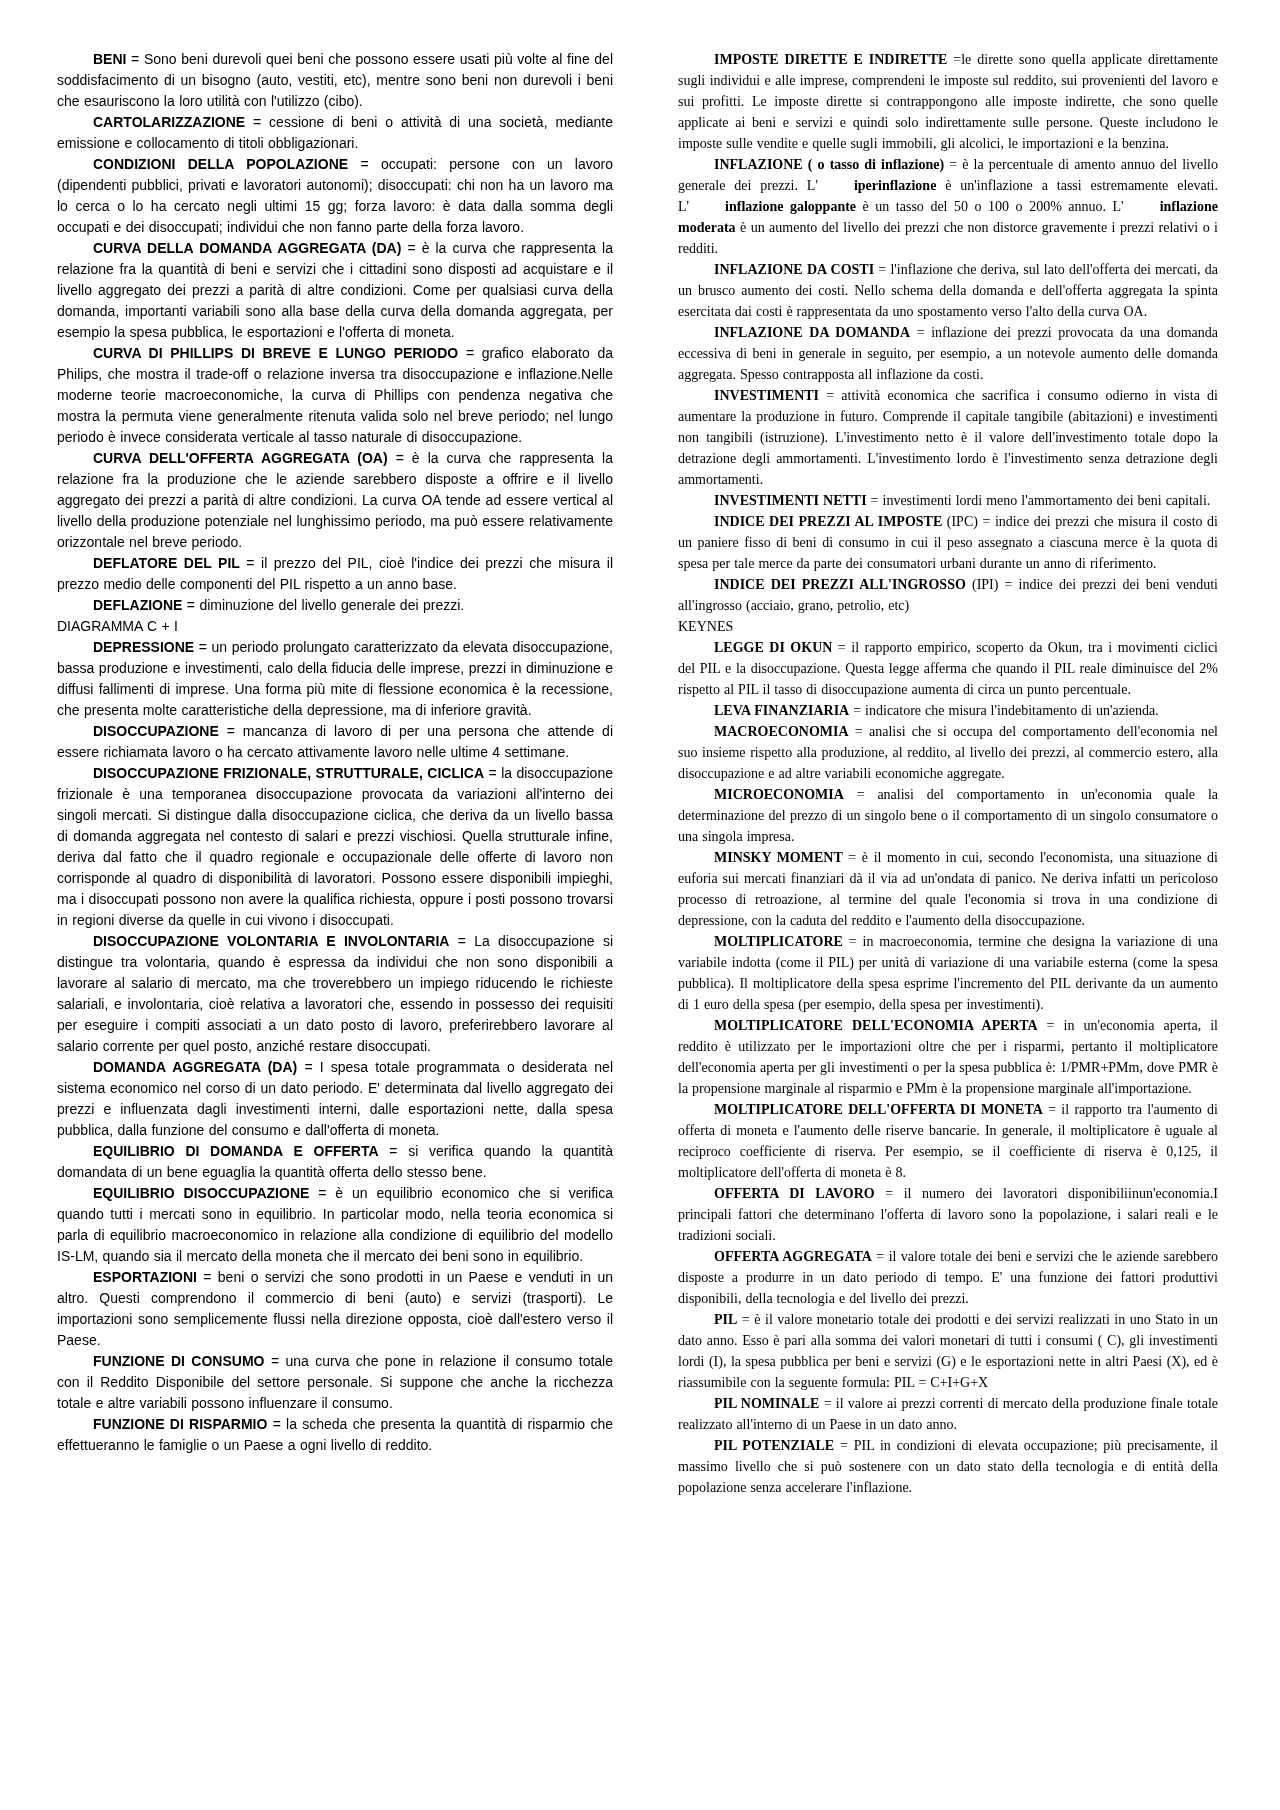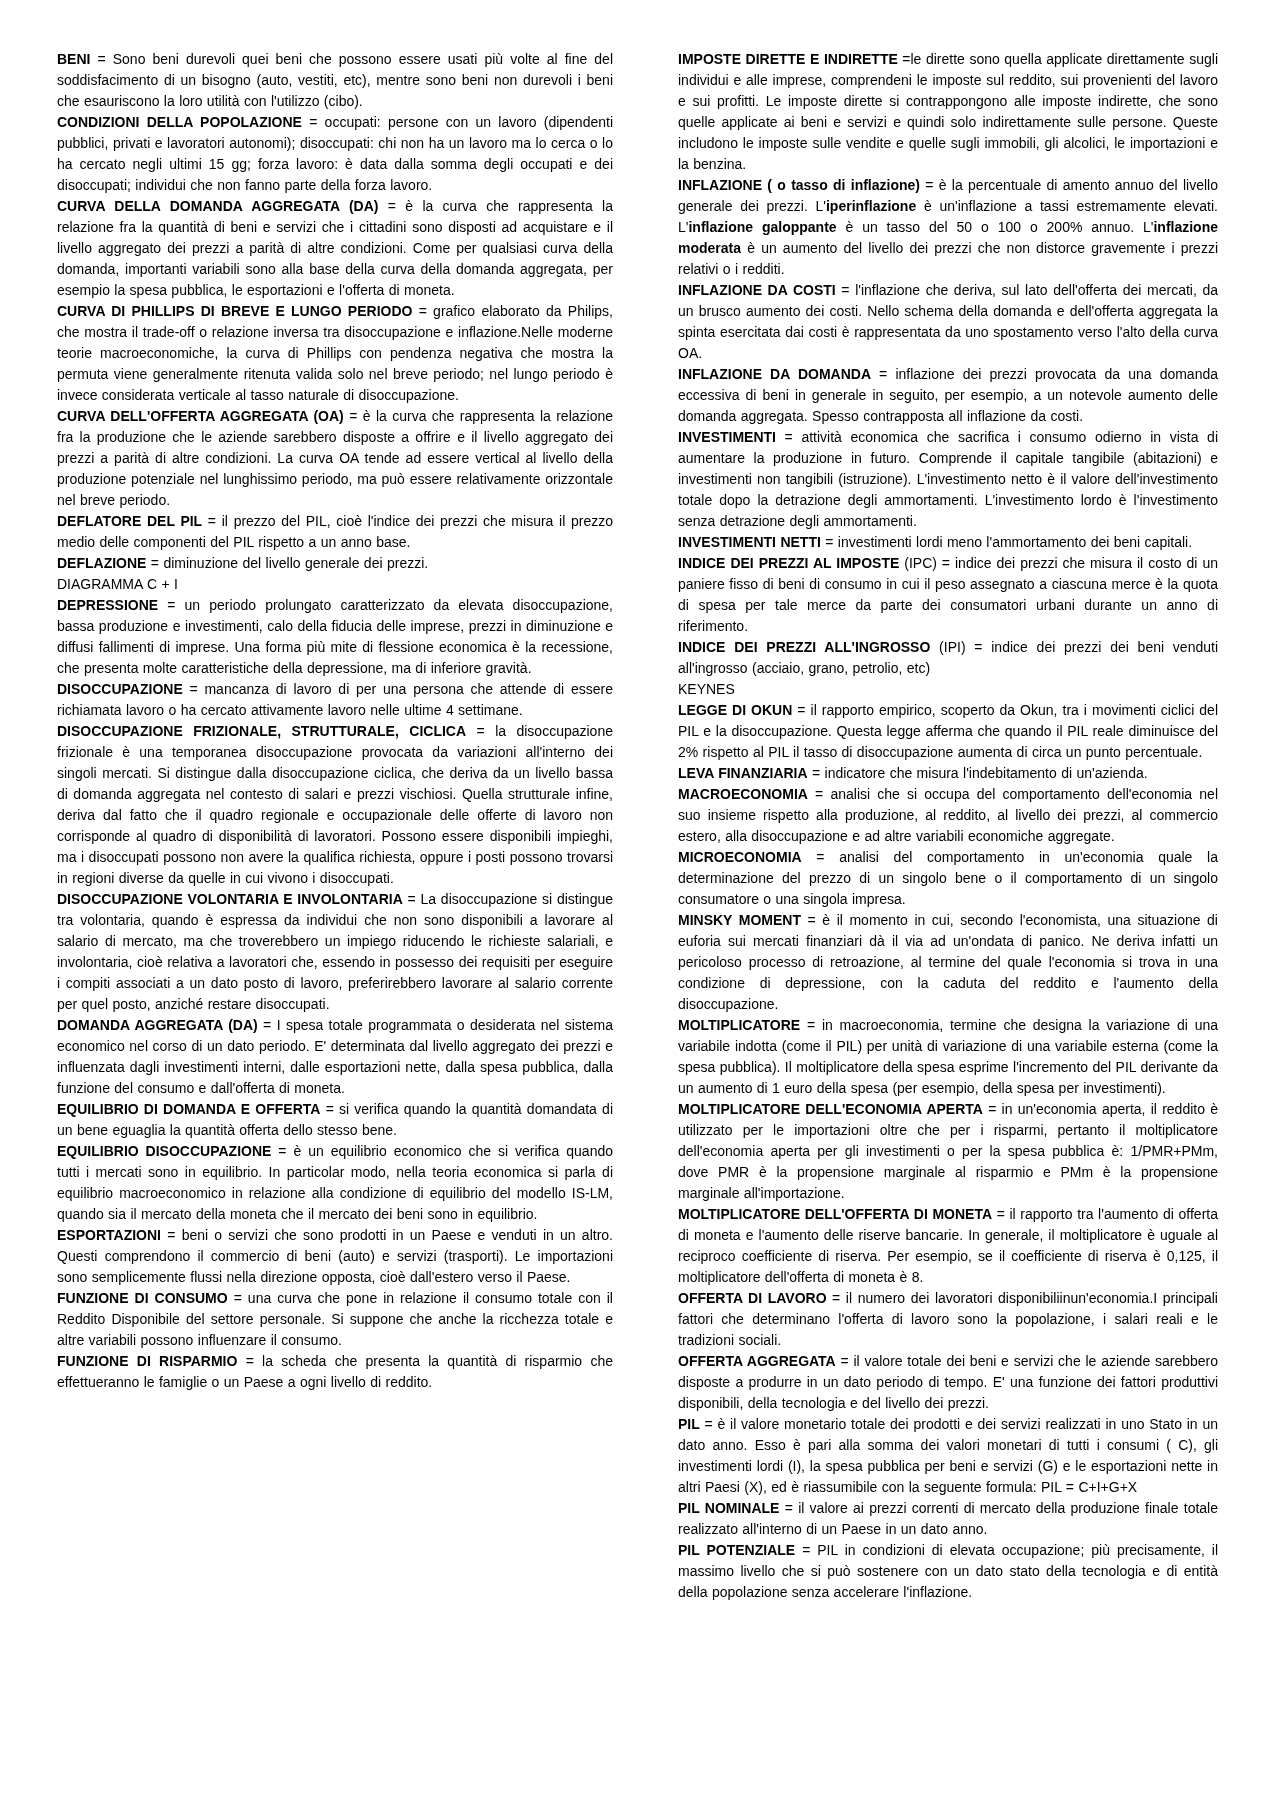--- a/index.html
+++ b/index.html
@@ -18,30 +18,31 @@
     width: 1161px;
     display: flex;
     gap: 65px;
   }
   .column {
     font-size: 14px;
     line-height: 21px;
     text-align: justify;
   }
   .column.left  { width: 556px; }
-  .column.right { width: 540px; }
+  .column.right { width: 540px; font-family: Liberation Serif, serif; }
   .entry { margin: 0; padding: 0; word-spacing: 0.5px; }
-  .entry b { font-weight: 700; }
+  .entry b { font-weight: 700; margin-left: 36px; }
 </style>
 </head>
 <body>
 
 <div class="page">
   <div class="column left" id="col-0">
       <p class="entry"><b>BENI</b> = Sono beni durevoli quei beni che possono essere usati più volte al fine del soddisfacimento di un bisogno (auto, vestiti, etc), mentre sono beni non durevoli i beni che esauriscono la loro utilità con l'utilizzo (cibo).</p>
+      <p class="entry"><b>CARTOLARIZZAZIONE</b> = cessione di beni o attività di una società, mediante emissione e collocamento di titoli obbligazionari.</p>
       <p class="entry"><b>CONDIZIONI DELLA POPOLAZIONE</b> = occupati: persone con un lavoro (dipendenti pubblici, privati e lavoratori autonomi); disoccupati: chi non ha un lavoro ma lo cerca o lo ha cercato negli ultimi 15 gg; forza lavoro: è data dalla somma degli occupati e dei disoccupati; individui che non fanno parte della forza lavoro.</p>
       <p class="entry"><b>CURVA DELLA DOMANDA AGGREGATA (DA)</b> = è la curva che rappresenta la relazione fra la quantità di beni e servizi che i cittadini sono disposti ad acquistare e il livello aggregato dei prezzi a parità di altre condizioni. Come per qualsiasi curva della domanda, importanti variabili sono alla base della curva della domanda aggregata, per esempio la spesa pubblica, le esportazioni e l'offerta di moneta.</p>
       <p class="entry"><b>CURVA DI PHILLIPS DI BREVE E LUNGO PERIODO</b> = grafico elaborato da Philips, che mostra il trade-off o relazione inversa tra disoccupazione e inflazione.Nelle moderne teorie macroeconomiche, la curva di Phillips con pendenza negativa che mostra la permuta viene generalmente ritenuta valida solo nel breve periodo; nel lungo periodo è invece considerata verticale al tasso naturale di disoccupazione.</p>
       <p class="entry"><b>CURVA DELL'OFFERTA AGGREGATA (OA)</b> = è la curva che rappresenta la relazione fra la produzione che le aziende sarebbero disposte a offrire e il livello aggregato dei prezzi a parità di altre condizioni. La curva OA tende ad essere vertical al livello della produzione potenziale nel lunghissimo periodo, ma può essere relativamente orizzontale nel breve periodo.</p>
       <p class="entry"><b>DEFLATORE DEL PIL</b> = il prezzo del PIL, cioè l'indice dei prezzi che misura il prezzo medio delle componenti del PIL rispetto a un anno base.</p>
       <p class="entry"><b>DEFLAZIONE</b> = diminuzione del livello generale dei prezzi.</p>
       <p class="entry">DIAGRAMMA C + I</p>
       <p class="entry"><b>DEPRESSIONE</b> = un periodo prolungato caratterizzato da elevata disoccupazione, bassa produzione e investimenti, calo della fiducia delle imprese, prezzi in diminuzione e diffusi fallimenti di imprese. Una forma più mite di flessione economica è la recessione, che presenta molte caratteristiche della depressione, ma di inferiore gravità.</p>
       <p class="entry"><b>DISOCCUPAZIONE</b> = mancanza di lavoro di per una persona che attende di essere richiamata lavoro o ha cercato attivamente lavoro nelle ultime 4 settimane.</p>
       <p class="entry"><b>DISOCCUPAZIONE FRIZIONALE, STRUTTURALE, CICLICA</b> = la disoccupazione frizionale è una temporanea disoccupazione provocata da variazioni all'interno dei singoli mercati. Si distingue dalla disoccupazione ciclica, che deriva da un livello bassa di domanda aggregata nel contesto di salari e prezzi vischiosi. Quella strutturale infine, deriva dal fatto che il quadro regionale e occupazionale delle offerte di lavoro non corrisponde al quadro di disponibilità di lavoratori. Possono essere disponibili impieghi, ma i disoccupati possono non avere la qualifica richiesta, oppure i posti possono trovarsi in regioni diverse da quelle in cui vivono i disoccupati.</p>

